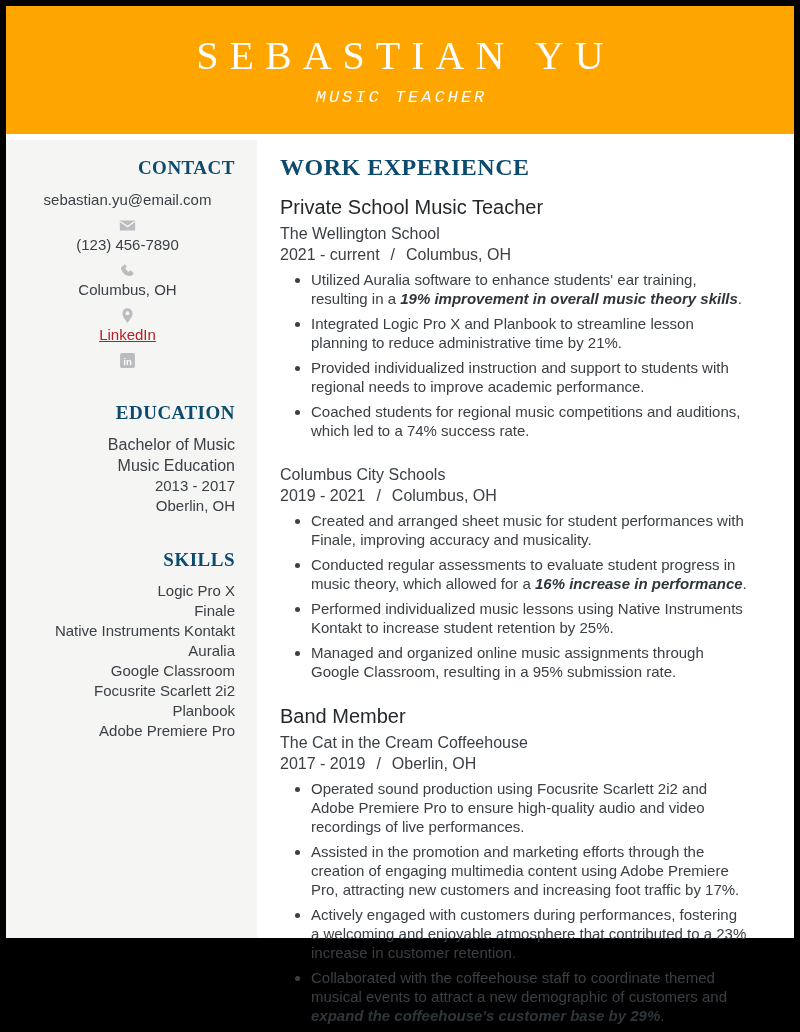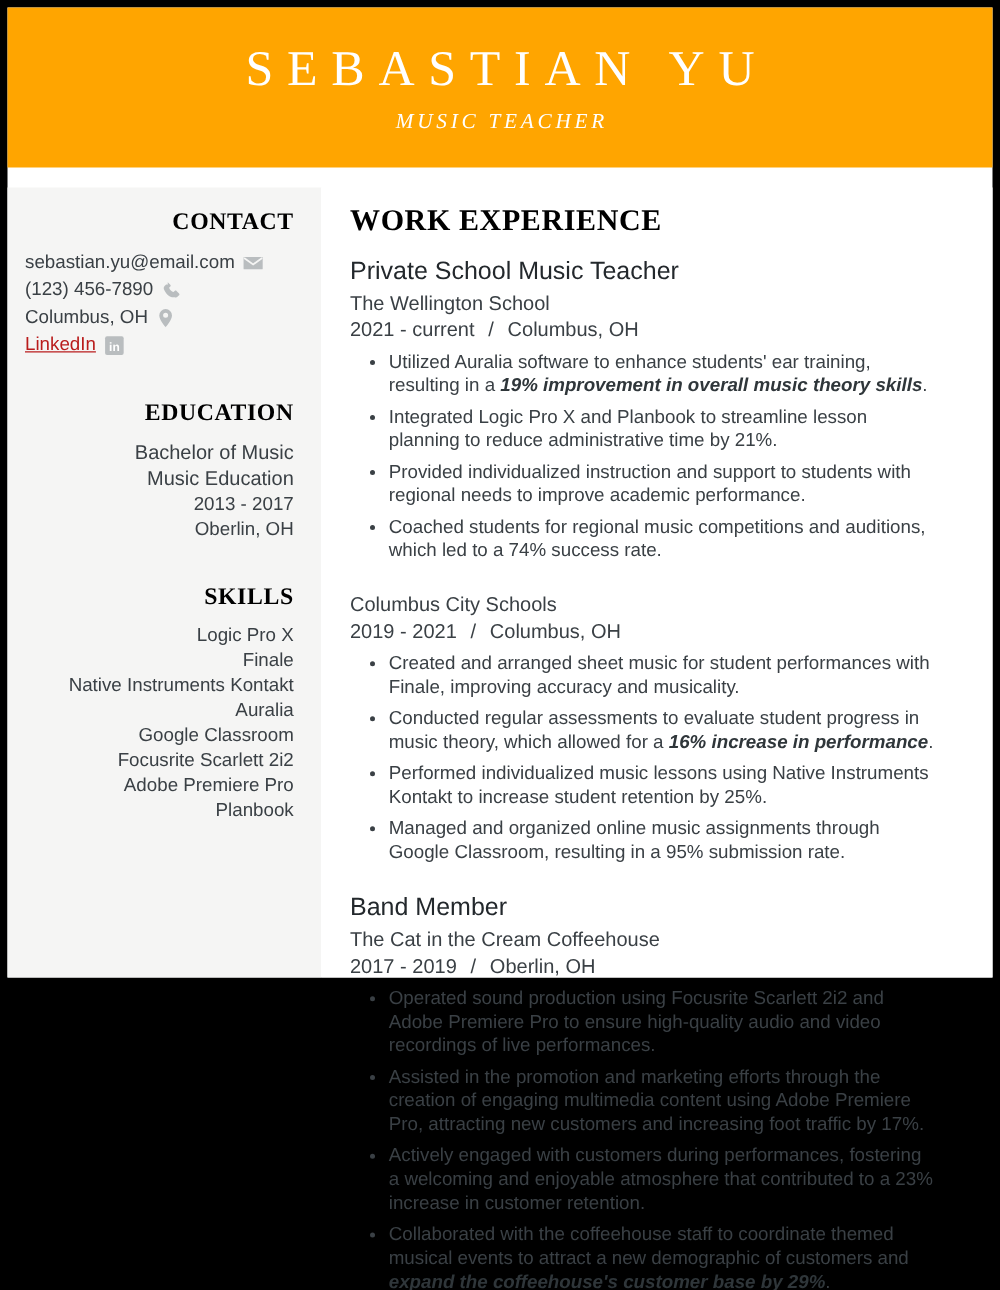--- a/index.html
+++ b/index.html
@@ -1,57 +1,57 @@
 <!DOCTYPE html>
 <html><head>
 <meta charset="utf-8">
 <style>
   * { box-sizing: border-box; margin: 0; padding: 0; }
   html, body { width: 800px; height: 1032px; overflow: hidden; }
   body { background: #000; font-family: "Liberation Sans", "DejaVu Sans", sans-serif; }
   .page {
-    position: absolute; top: 6px; left: 6px; width: 788px; height: 776px;
-    background: #fff; display: flex; flex-direction: column; gap: 10px;
+    position: absolute; top: 6px; left: 6px; width: 788px; height: 932px;
+    background: #fff; display: flex; flex-direction: column;
   }
   
   .banner {
     height: 128px; background: #FFA500; color: #fff;
     display: flex; flex-direction: column; align-items: center; justify-content: center;
     margin-bottom: 6px; flex: none;
   }
   .banner h1 {
     font-family: "Liberation Serif", "DejaVu Serif", serif;
     font-size: 40px; font-weight: 400; letter-spacing: 11px; padding-left: 11px;
     line-height: 1.1;
   }
   .banner .subtitle {
-    font-family: Liberation Serif, serif;
+    font-family: Liberation Mono, monospace;
     font-style: italic; font-size: 17px; letter-spacing: 3px; padding-left: 3px;
     margin-top: 10px;
   }
   
   .columns { flex: 1; display: flex; min-height: 0; }
   .sidebar {
     width: 251px; flex: none; background: #F5F5F4;
     padding: 17px 22px 20px 14px; text-align: right; color: #3A4045;
   }
   .main { flex: 1; background: #fff; padding: 14px 46px 0 23px; color: #3A4045; }
 
   h2 {
     font-family: "Liberation Serif", "DejaVu Serif", serif;
-    font-size: 19px; font-weight: 700; color: #000000; letter-spacing: 0.5px;
+    font-size: 19px; font-weight: 700; color: #0c4a6e; letter-spacing: 0.5px;
     margin-bottom: 10px;
   }
   .main h2 { font-size: 24px; margin-bottom: 4px; }
 
   
   .sb-section { margin-bottom: 33px; }
   .contact-row {
     display: flex; justify-content: flex-start; align-items: center;
-    gap: 6px; line-height: 22px; font-size: 15px;
+    gap: 6px; line-height: 22px; font-size: 15px; flex-direction: column;
   }
   .contact-row .cicon { width: 17px; height: 17px; flex: none; display: inline-flex; }
   .contact-row .cicon svg { width: 17px; height: 17px; }
   a.link { color: #b91c1c; text-decoration: underline; }
   .edu-line { font-size: 16px; line-height: 21px; }
   .edu-sub  { font-size: 15px; line-height: 20px; }
   .skill-line { font-size: 15px; line-height: 20px; }
 
   
   .job { margin-top: 15px; margin-bottom: 24px; }
@@ -126,22 +126,22 @@
 
       <section class="sb-section">
         <h2>SKILLS</h2>
         <div id="skills-list">
             <div class="skill-line">Logic Pro X</div>
             <div class="skill-line">Finale</div>
             <div class="skill-line">Native Instruments Kontakt</div>
             <div class="skill-line">Auralia</div>
             <div class="skill-line">Google Classroom</div>
             <div class="skill-line">Focusrite Scarlett 2i2</div>
+            <div class="skill-line">Planbook</div>
             <div class="skill-line">Adobe Premiere Pro</div>
-            <div class="skill-line">Planbook</div>
           </div>
       </section>
     </aside>
 
     <main class="main">
       <h2>WORK EXPERIENCE</h2>
       <div id="jobs">
           <section class="job">
             <h3>Private School Music Teacher</h3>
             <div class="company">The Wellington School</div>

